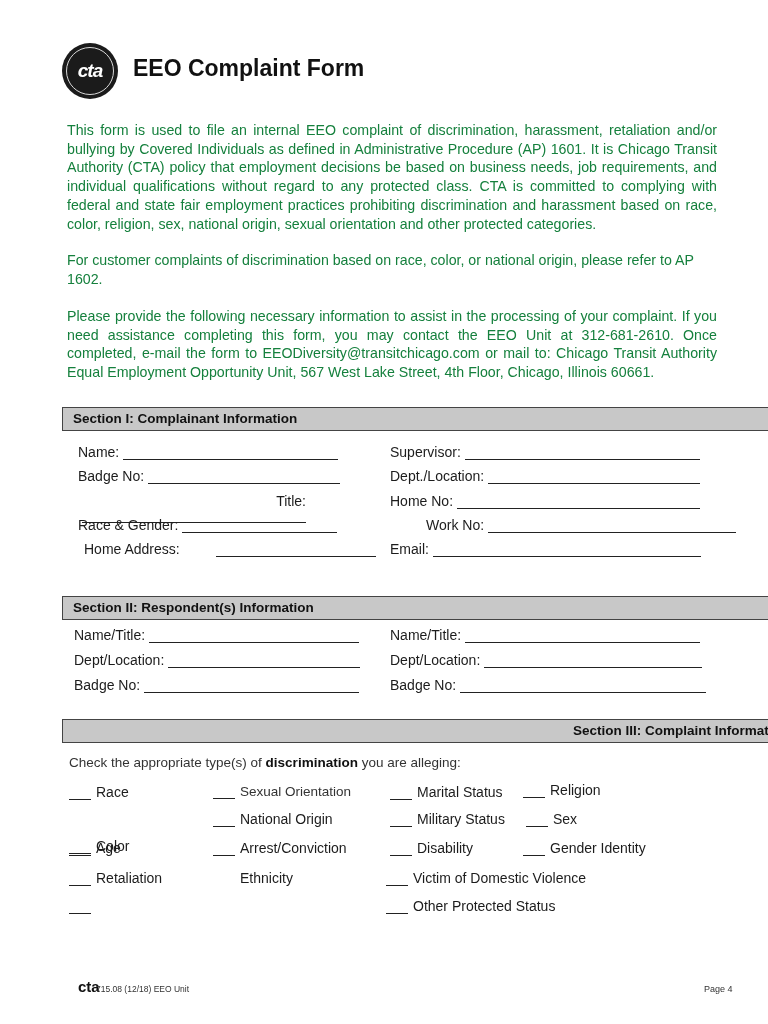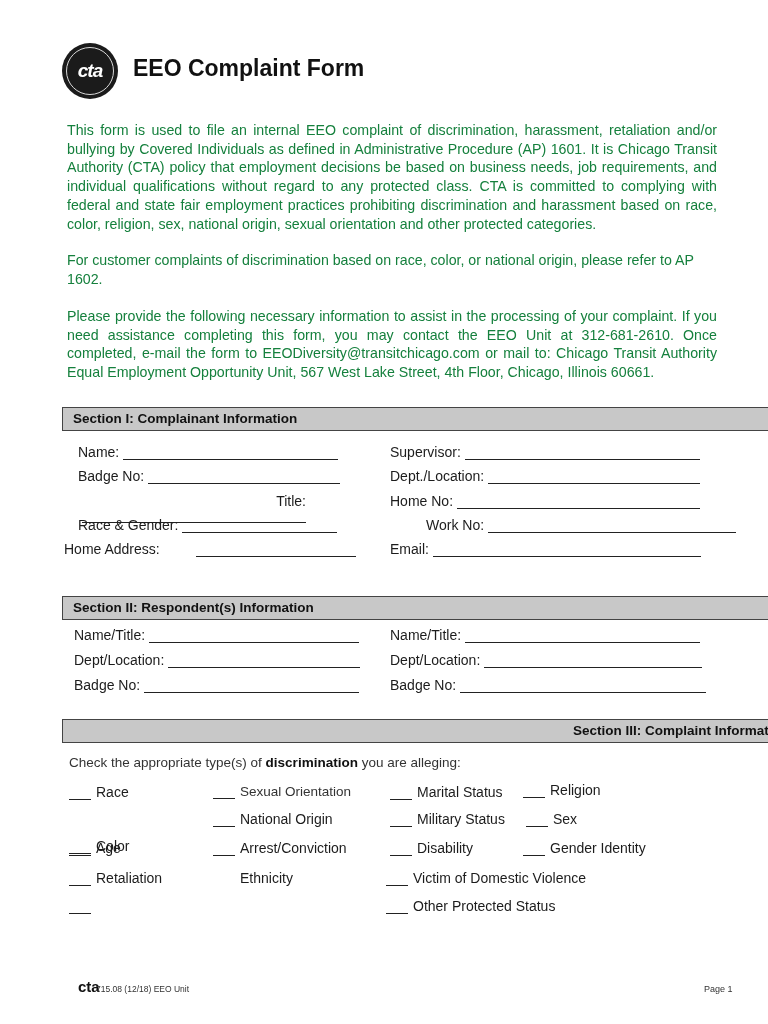--- a/index.html
+++ b/index.html
@@ -63,21 +63,21 @@
     <span class="blank" style="width:192px;"></span>
 </div>
 <div class="abs field" style="left:78px; top:493px;flex-direction:column;">
   <span>Title:</span>
     <span class="blank" style="width:224px;"></span>
 </div>
 <div class="abs field" style="left:78px; top:517px;">
   <span>Race &amp; Gender:</span>
     <span class="blank" style="width:155px;"></span>
 </div>
-<div class="abs field" style="left:64px; top:541px;gap:32px;">
+<div class="abs field" style="left:84px; top:541px;gap:32px;">
   <span>Home Address:</span>
     <span class="blank" style="width:160px;"></span>
 </div>
 
 <div class="abs field" style="left:390px; top:444px;">
   <span>Supervisor:</span>
     <span class="blank" style="width:235px;"></span>
 </div>
 <div class="abs field" style="left:390px; top:468px;">
   <span>Dept./Location:</span>
@@ -196,13 +196,13 @@
 <div class="abs check" style="left:69px; top:901px;">
   <span class="line"></span>
 </div>
 <div class="abs check" style="left:386px; top:898px;">
   <span class="line"></span>
     <span>Other Protected Status</span>
 </div>
 
 <div class="abs footer-logo">cta</div>
 <div class="abs footer-code">715.08 (12/18) EEO Unit</div>
-<div class="abs footer-page">Page 1</div>
+<div class="abs footer-page">Page 4</div>
 
 </body></html>

